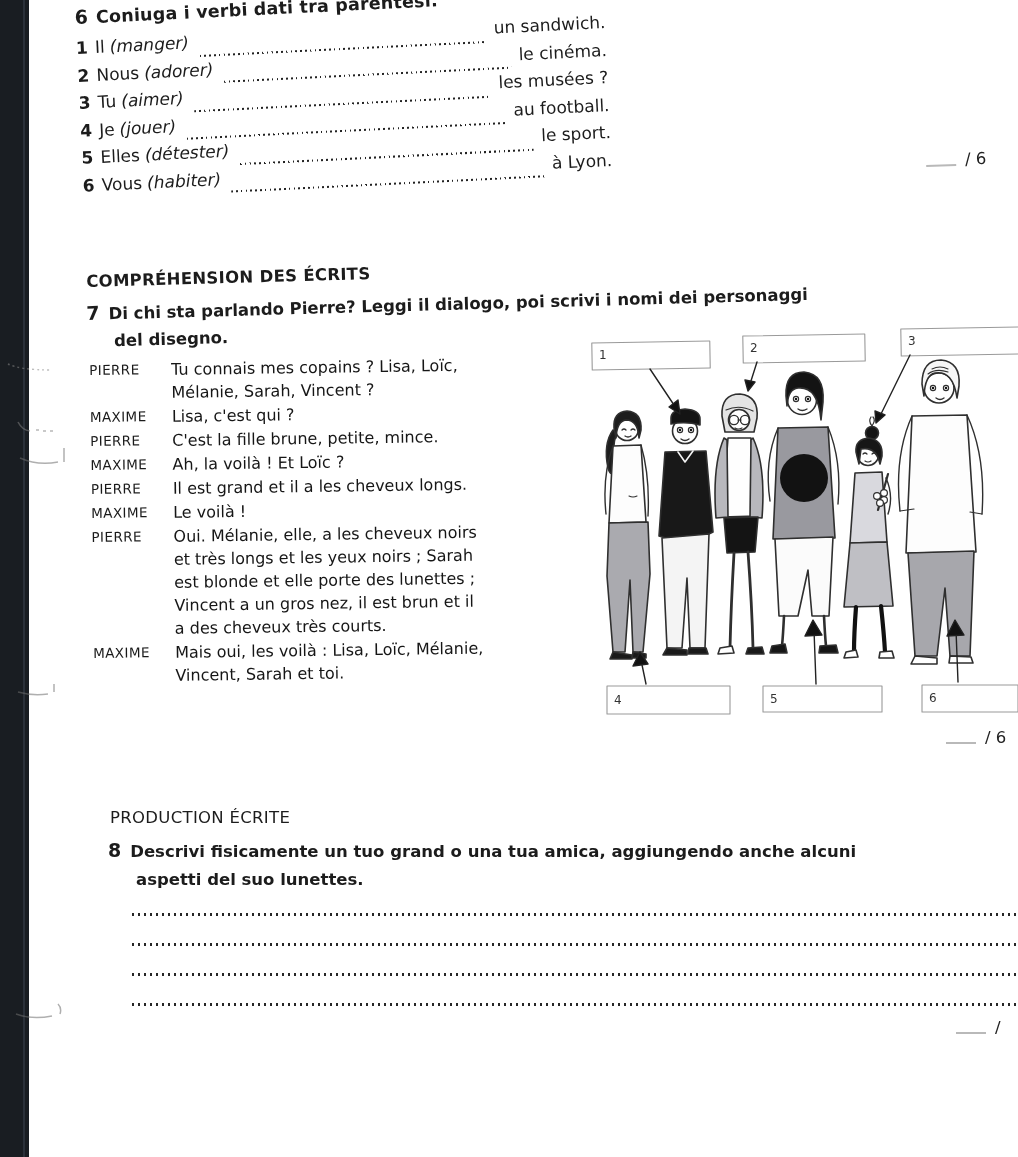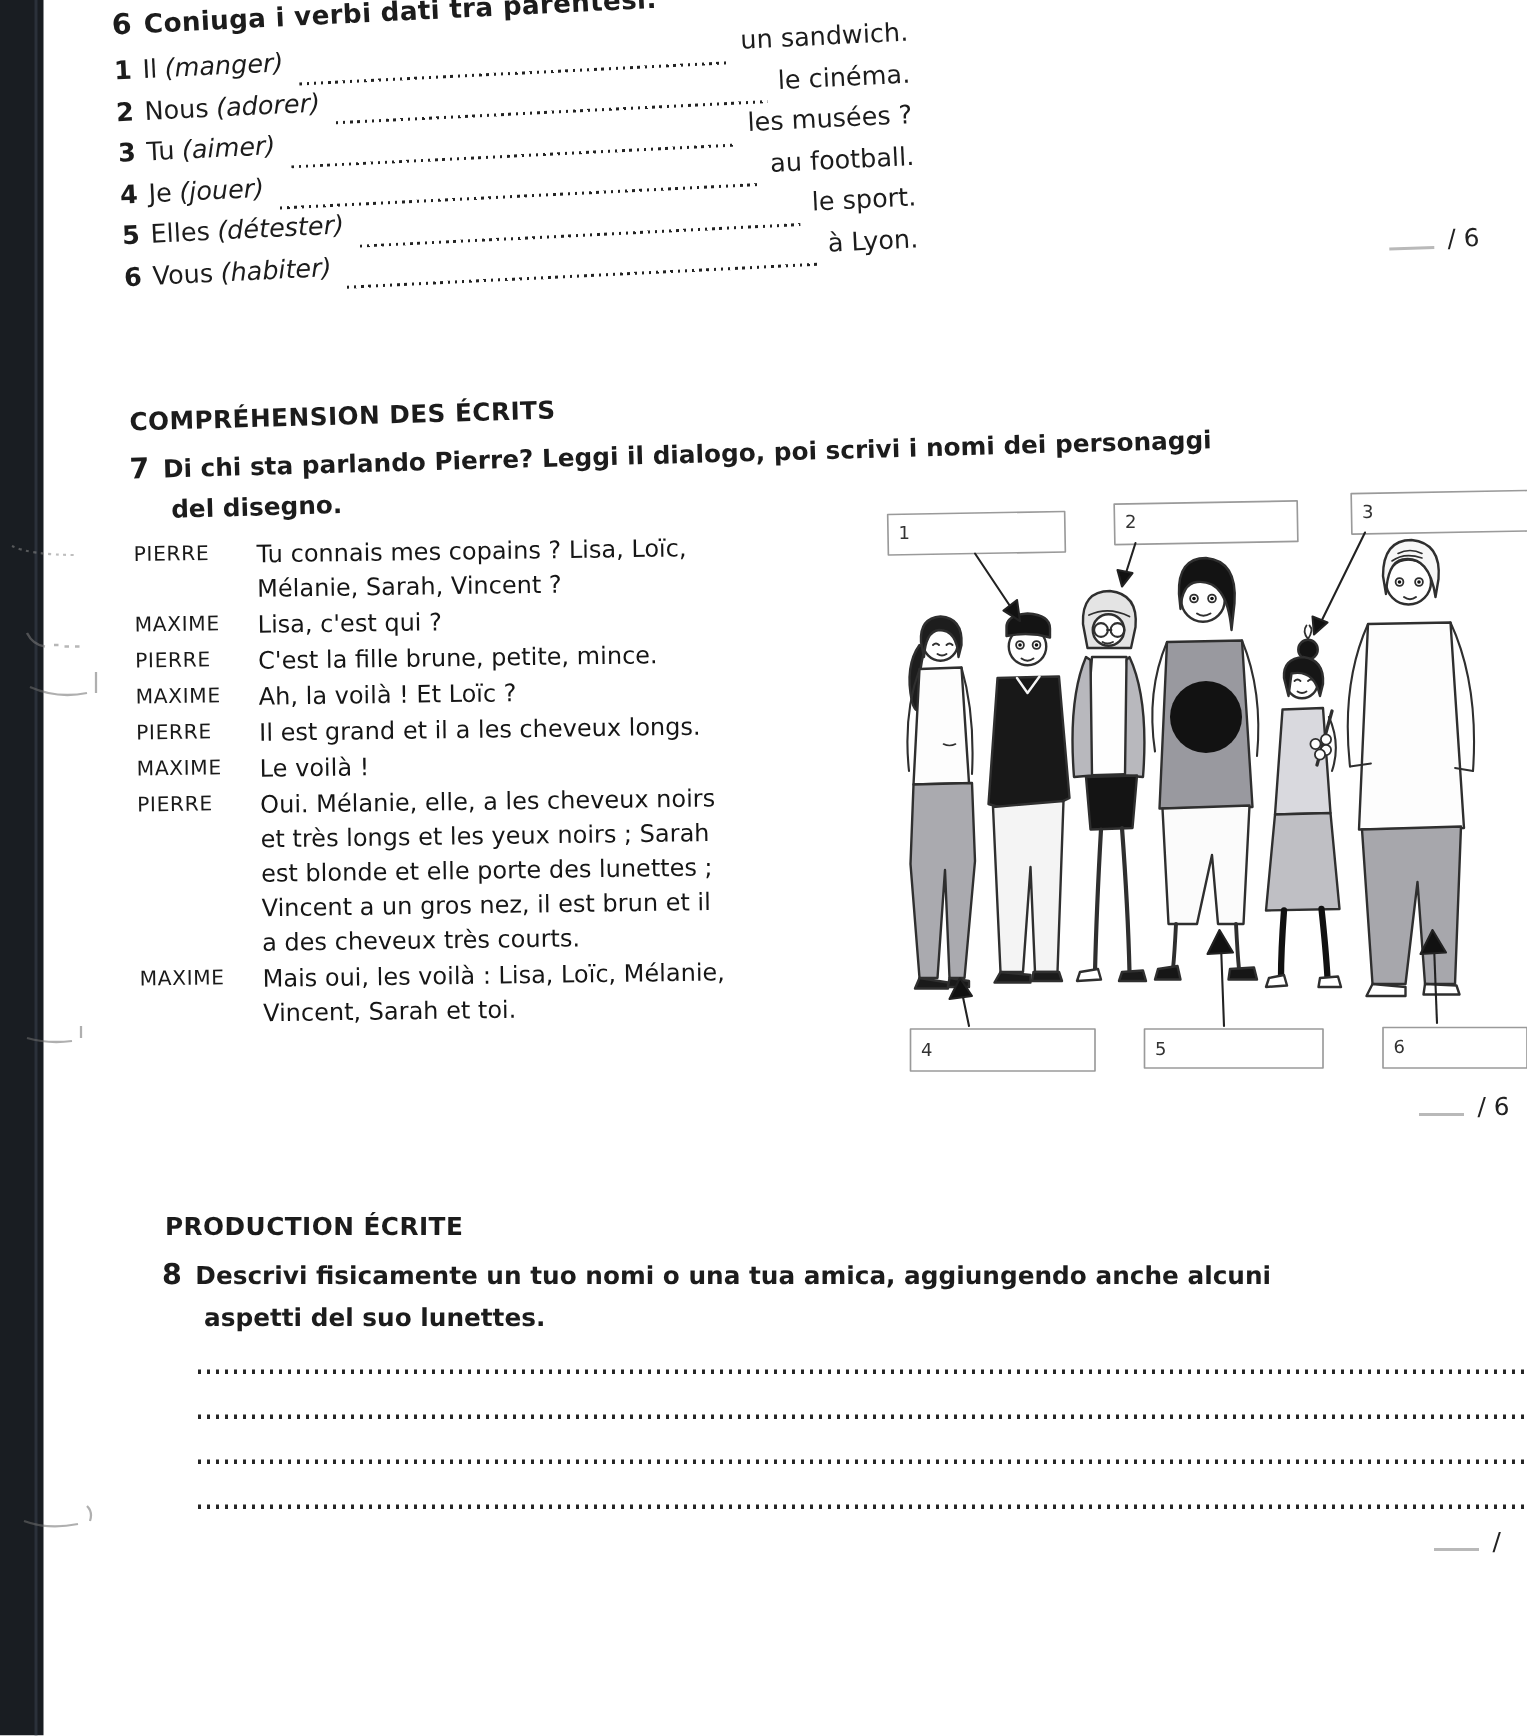--- a/index.html
+++ b/index.html
@@ -38,21 +38,21 @@
   .ex7-instr .l2{margin-left:27px;}
 
   .dialogue{position:absolute;left:89px;top:359px;width:480px;transform:rotate(-0.8deg);transform-origin:0 0;}
   .turn{display:flex;margin-bottom:1px;}
   .spk{flex:0 0 82px;font-size:13.5px;letter-spacing:.4px;padding-top:3px;color:#1a1a1a;}
   .txt{flex:1;font-size:16px;line-height:23px;color:#161616;}
 
   .illu{position:absolute;left:588px;top:326px;width:430px;height:394px;}
 
   
-  .prod-head{position:absolute;left:110px;top:808px;font-weight:bold;font-size:16.5px;letter-spacing:.3px;}
+  .prod-head{position:absolute;left:110px;top:808px;font-weight:normal;font-size:16.5px;letter-spacing:.3px;}
   .ex8-instr{position:absolute;left:108px;top:836px;width:880px;font-weight:bold;font-size:16.5px;line-height:28px;}
   .ex8-instr .big{font-size:19px;margin-right:9px;}
   .ex8-instr .l2{margin-left:28px;}
   .wline{position:absolute;left:132px;width:886px;height:2.5px;
          background:repeating-linear-gradient(90deg,#262626 0 2px,transparent 2px 6px);}
 
   
   .art{position:absolute;opacity:.55;}
 </style>
 </head>
@@ -328,21 +328,21 @@
     </g>
   </svg>
 
   <div class="score score-ex7">
     <span class="u"></span>
     <span>/ 6</span>
   </div>
 
   <div class="prod-head">PRODUCTION ÉCRITE</div>
   <div class="ex8-instr">
-    <div><span class="big">8</span><span>Descrivi fisicamente un tuo nomi o una tua amica, aggiungendo anche alcuni</span></div>
+    <div><span class="big">8</span><span>Descrivi fisicamente un tuo grand o una tua amica, aggiungendo anche alcuni</span></div>
     <div class="l2">aspetti del suo lunettes.</div>
   </div>
 
   <div class="wline" style="top:913px;"></div>
   <div class="wline" style="top:943px;"></div>
   <div class="wline" style="top:973px;"></div>
   <div class="wline" style="top:1003px;"></div>
 
   <div class="score score-ex8">
     <span class="u"></span>

